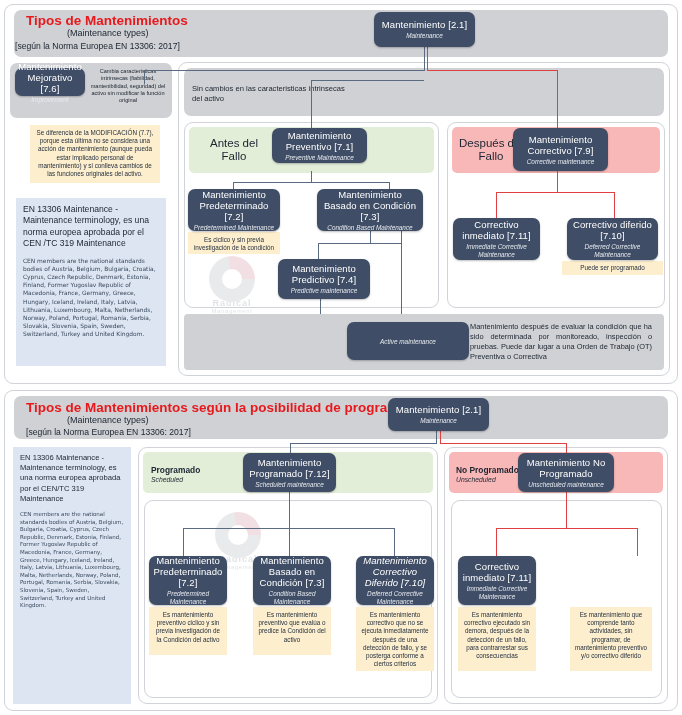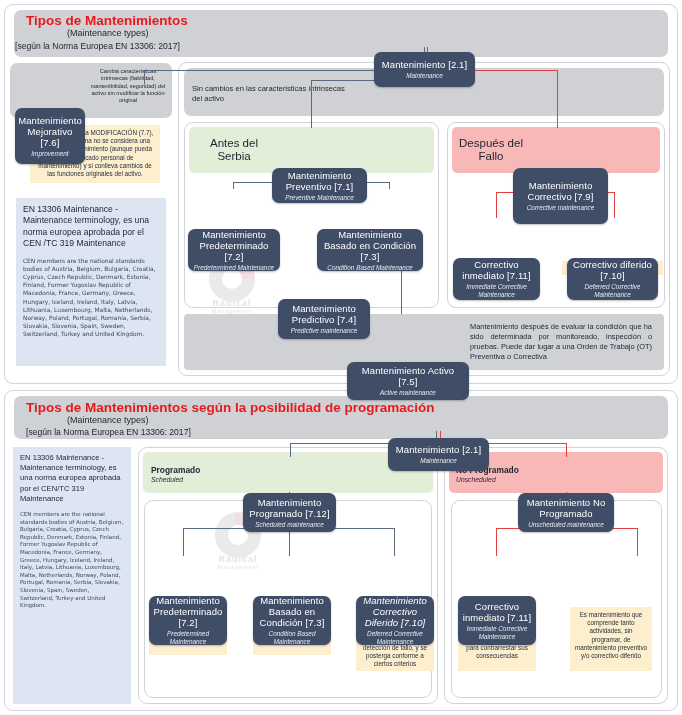--- a/index.html
+++ b/index.html
@@ -46,21 +46,20 @@
     color:#ffffff;
     box-sizing:border-box;
     display:flex;
     flex-direction:column;
     align-items:center;
     justify-content:center;
     text-align:center;
     padding:3px 4px;
     z-index:6;
     box-shadow:0 1px 2px rgba(0,0,0,.25);
-    margin-top:40px;
   }
   .node .t1{font-size:9.5px;line-height:11px;letter-spacing:.1px;}
   .node .t2{font-size:6.4px;font-style:italic;line-height:8px;margin-top:2px;color:#e7eaf0;}
   .node.italic .t1{font-style:italic;}
 
   
   .note{
     position:absolute;
     background:#fdeecd;
     box-sizing:border-box;
@@ -196,21 +195,21 @@
   </div>
 
   <div class="ln v" style="left:424px;top:47px;height:24px;"></div>
   <div class="ln h" style="left:144px;top:70px;width:281px;"></div>
   <div class="ln v" style="left:144px;top:70px;height:14px;"></div>
   <div class="ln v red" style="left:427px;top:47px;height:24px;"></div>
   <div class="ln h red" style="left:427px;top:70px;width:131px;"></div>
   <div class="ln v red" style="left:557px;top:70px;height:58px;"></div>
 
   <div class="grey-band" style="left:10px;top:63px;width:162px;height:55px;"></div>
-  <div class="node" style="left:15px;top:68px;width:70px;height:56px;">
+  <div class="node" style="left:15px;top:68px;width:70px;height:28px;">
     <span class="t1">Mantenimiento Mejorativo [7.6]</span>
     <span class="t2">Improvement</span>
   </div>
   <div class="plain" style="left:88px;top:68px;width:80px;font-size:5.6px;line-height:7.3px;text-align:center;">Cambia caracteristicas intrinsecas (fiabilidad, mantenibilidad, seguridad) del activo sin modificar la función original</div>
 
   <div class="note" style="left:30px;top:125px;width:130px;height:58px;">
     <span>Se diferencia de la MODIFICACIÓN (7.7), porque esta última no se considera una acción de mantenimiento (aunque pueda estar implicado personal de mantenimiento) y si conlleva cambios de las funciones originales del activo.</span>
   </div>
 
   <div class="encard" style="left:16px;top:198px;width:150px;height:168px;">
@@ -221,21 +220,21 @@
   <div class="panel" style="left:178px;top:62px;width:492px;height:314px;"></div>
 
   <div class="grey-band" style="left:184px;top:68px;width:480px;height:48px;"></div>
   <div class="plain" style="left:192px;top:84px;width:160px;">Sin cambios en las caracteristicas intrinsecas del activo</div>
 
   <div class="ln v" style="left:311px;top:80px;height:48px;"></div>
   <div class="ln h" style="left:311px;top:80px;width:113px;"></div>
 
   <div class="panel" style="left:184px;top:122px;width:255px;height:186px;"></div>
   <div class="green-band" style="left:189px;top:127px;width:245px;height:46px;"></div>
-  <div class="big-label" style="left:196px;top:137px;width:76px;">Antes del Serbia</div>
+  <div class="big-label" style="left:196px;top:137px;width:76px;">Antes del Fallo</div>
   <div class="node" style="left:272px;top:128px;width:95px;height:35px;">
     <span class="t1">Mantenimiento Preventivo [7.1]</span>
     <span class="t2">Preventive Maintenance</span>
   </div>
 
   <div class="ln v" style="left:311px;top:171px;height:12px;"></div>
   <div class="ln h" style="left:233px;top:182px;width:156px;"></div>
   <div class="ln v" style="left:233px;top:182px;height:7px;"></div>
   <div class="ln v" style="left:389px;top:182px;height:7px;"></div>
 
@@ -267,21 +266,21 @@
 
   <div class="wm" style="left:182px;top:256px;width:100px;">
     <div class="ring"></div>
     <div class="w1">Radical</div>
     <div class="w2">Management</div>
   </div>
 
   <div class="panel" style="left:447px;top:122px;width:218px;height:186px;"></div>
   <div class="pink-band" style="left:452px;top:127px;width:208px;height:46px;"></div>
   <div class="big-label" style="left:458px;top:137px;width:66px;">Después del Fallo</div>
-  <div class="node" style="left:513px;top:128px;width:95px;height:56px;">
+  <div class="node" style="left:513px;top:128px;width:95px;height:43px;">
     <span class="t1">Mantenimiento Correctivo [7.9]</span>
     <span class="t2">Corrective maintenance</span>
   </div>
 
   <div class="ln v red" style="left:557px;top:171px;height:22px;"></div>
   <div class="ln h red" style="left:496px;top:192px;width:118px;"></div>
   <div class="ln v red" style="left:496px;top:192px;height:26px;"></div>
   <div class="ln v red" style="left:614px;top:192px;height:26px;"></div>
 
   <div class="node" style="left:453px;top:218px;width:87px;height:42px;">
@@ -291,21 +290,20 @@
   <div class="node" style="left:567px;top:218px;width:91px;height:42px;">
     <span class="t1">Correctivo diferido [7.10]</span>
     <span class="t2">Deferred Corrective Maintenance</span>
   </div>
   <div class="note" style="left:562px;top:261px;width:101px;height:14px;line-height:7px;padding-top:3px;">
     <span>Puede ser programado</span>
   </div>
 
   <div class="legend" style="left:184px;top:314px;width:480px;height:56px;"></div>
   <div class="node" style="left:347px;top:322px;width:122px;height:38px;">
-    <span class="t1">Mantenimiento Activo [7.5]</span>
     <span class="t2">Active maintenance</span>
   </div>
   <div class="legend-txt" style="left:470px;top:322px;width:182px;">Mantenimiento después de evaluar la condición que ha sido determinada por monitoreado, inspección o pruebas. Puede dar lugar a una Orden de Trabajo (OT) Preventiva o Correctiva</div>
 
   <div class="panel" style="left:4px;top:390px;width:674px;height:321px;"></div>
 
   <div class="grey-band" style="left:14px;top:396px;width:654px;height:43px;"></div>
 
   <div class="hdr-title" style="left:26px;top:400px;">Tipos de Mantenimientos según la posibilidad de programación</div>
   <div class="hdr-sub" style="left:67px;top:415px;">(Maintenance types)</div>

